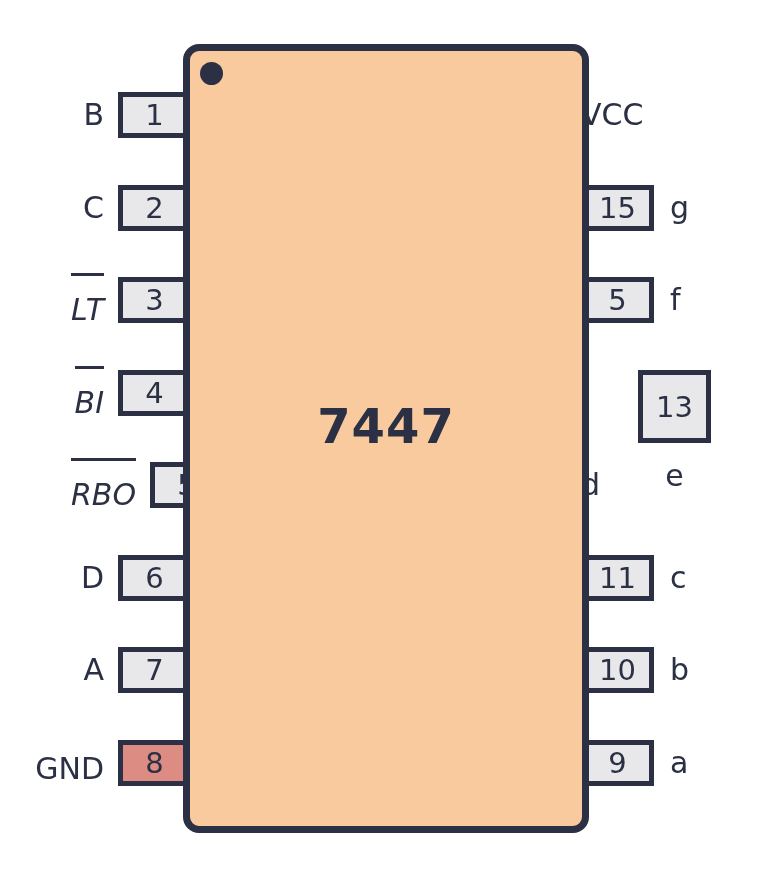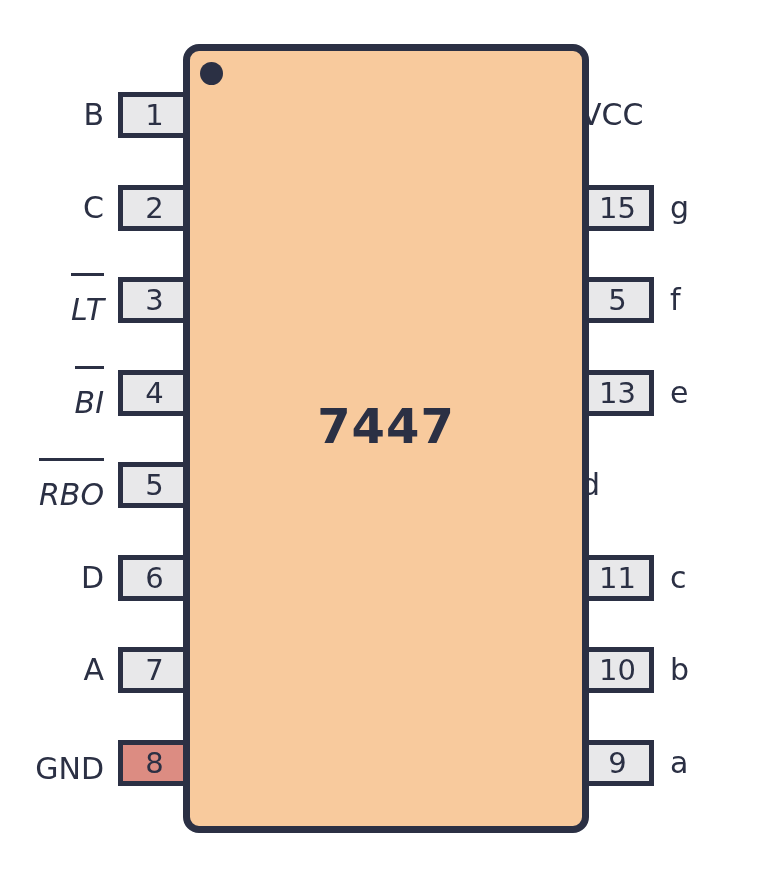--- a/index.html
+++ b/index.html
@@ -124,21 +124,21 @@
     <span class="pin-box">
       <span class="pin-number">3</span>
     </span>
   </div>
       <div class="pin-row left" style="top: 370px;">
     <span class="pin-label overline">BI</span>
     <span class="pin-box">
       <span class="pin-number">4</span>
     </span>
   </div>
-      <div class="pin-row left" style="top: 462px;">
+      <div class="pin-row left" style="top: 462px; margin-left: 32px;">
     <span class="pin-label overline">RBO</span>
     <span class="pin-box">
       <span class="pin-number">5</span>
     </span>
   </div>
       <div class="pin-row left" style="top: 555px;">
     <span class="pin-label">D</span>
     <span class="pin-box">
       <span class="pin-number">6</span>
     </span>
@@ -166,21 +166,21 @@
     </span>
   <span class="pin-label">g</span>
       </div>
       <div class="pin-row right" style="top: 277px;">
 
     <span class="pin-box">
       <span class="pin-number">5</span>
     </span>
   <span class="pin-label">f</span>
       </div>
-      <div class="pin-row right" style="top: 370px;">
+      <div class="pin-row right" style="top: 370px; flex-direction: column;">
 
     <span class="pin-box">
       <span class="pin-number">13</span>
     </span>
   <span class="pin-label">e</span>
       </div>
       <div class="pin-row right" style="top: 462px;">
 
   <span class="pin-label">d</span>
       </div>

